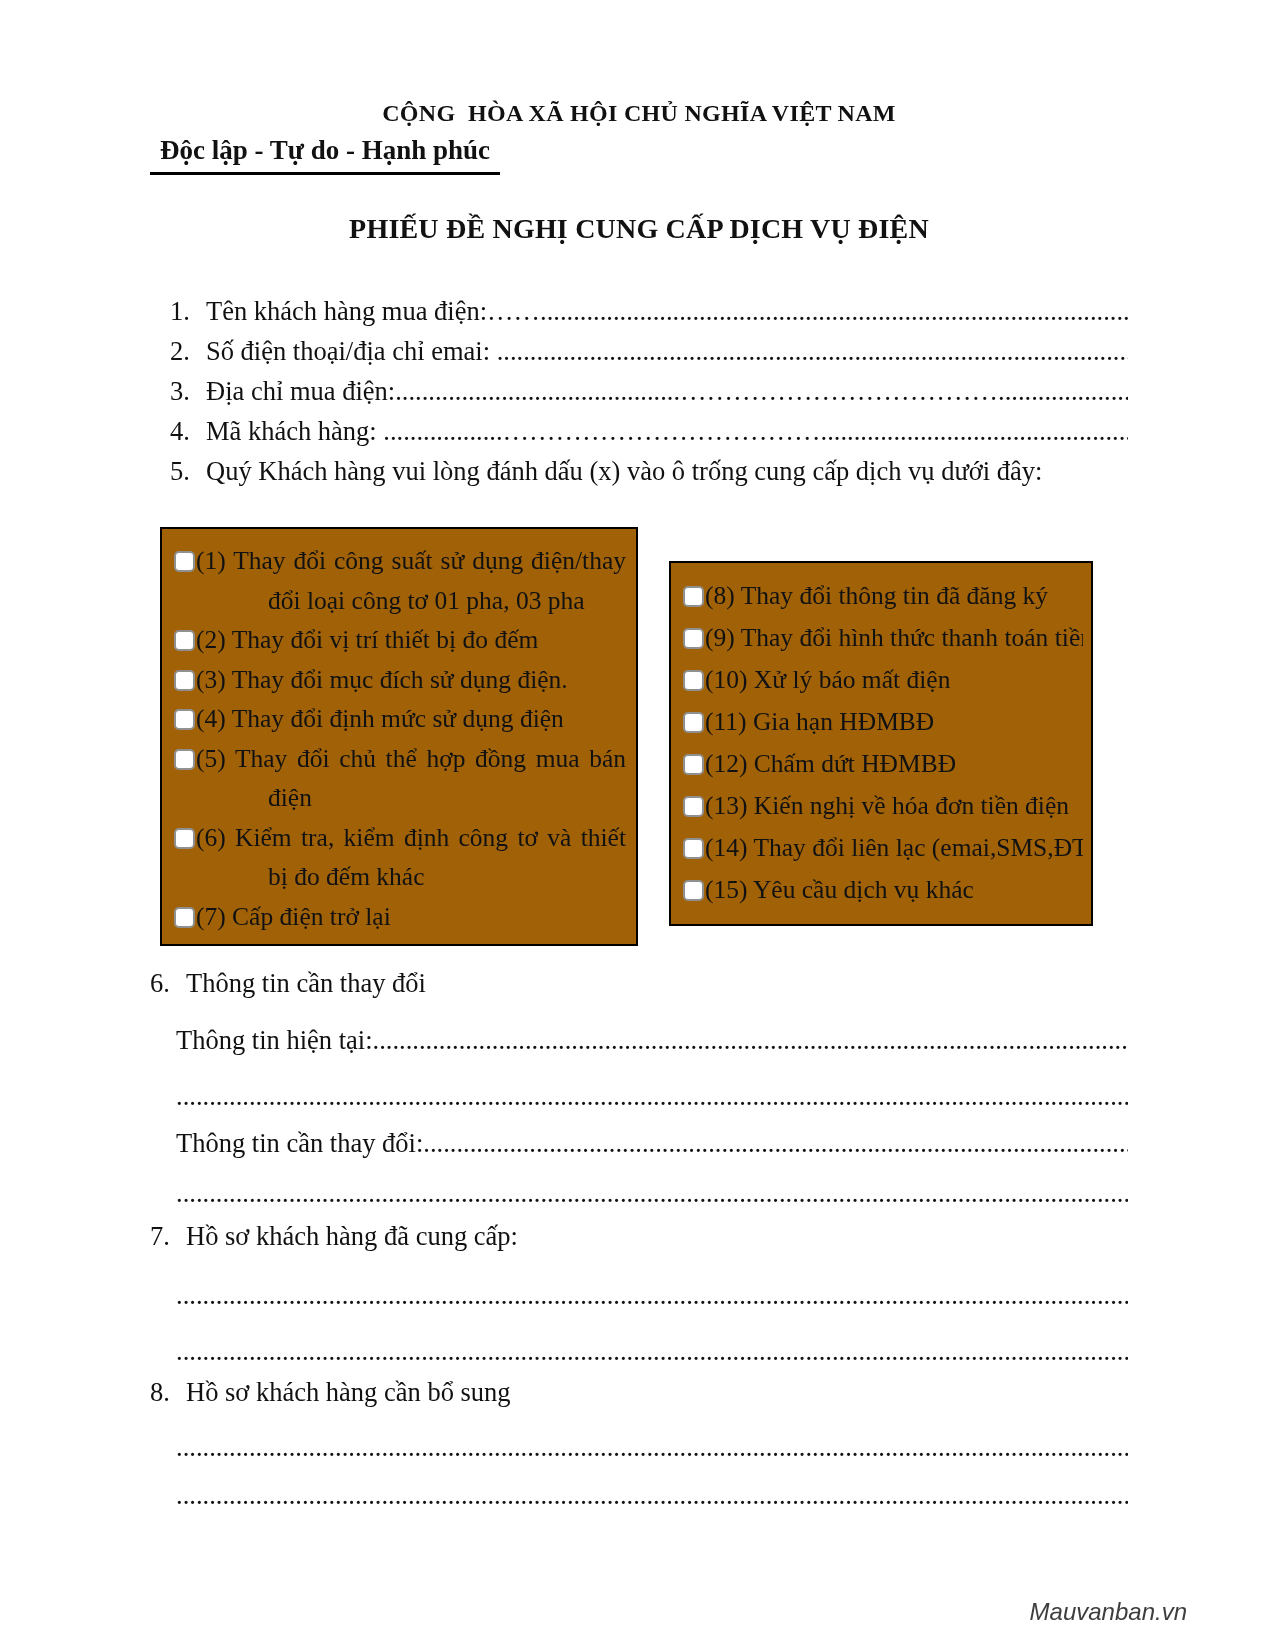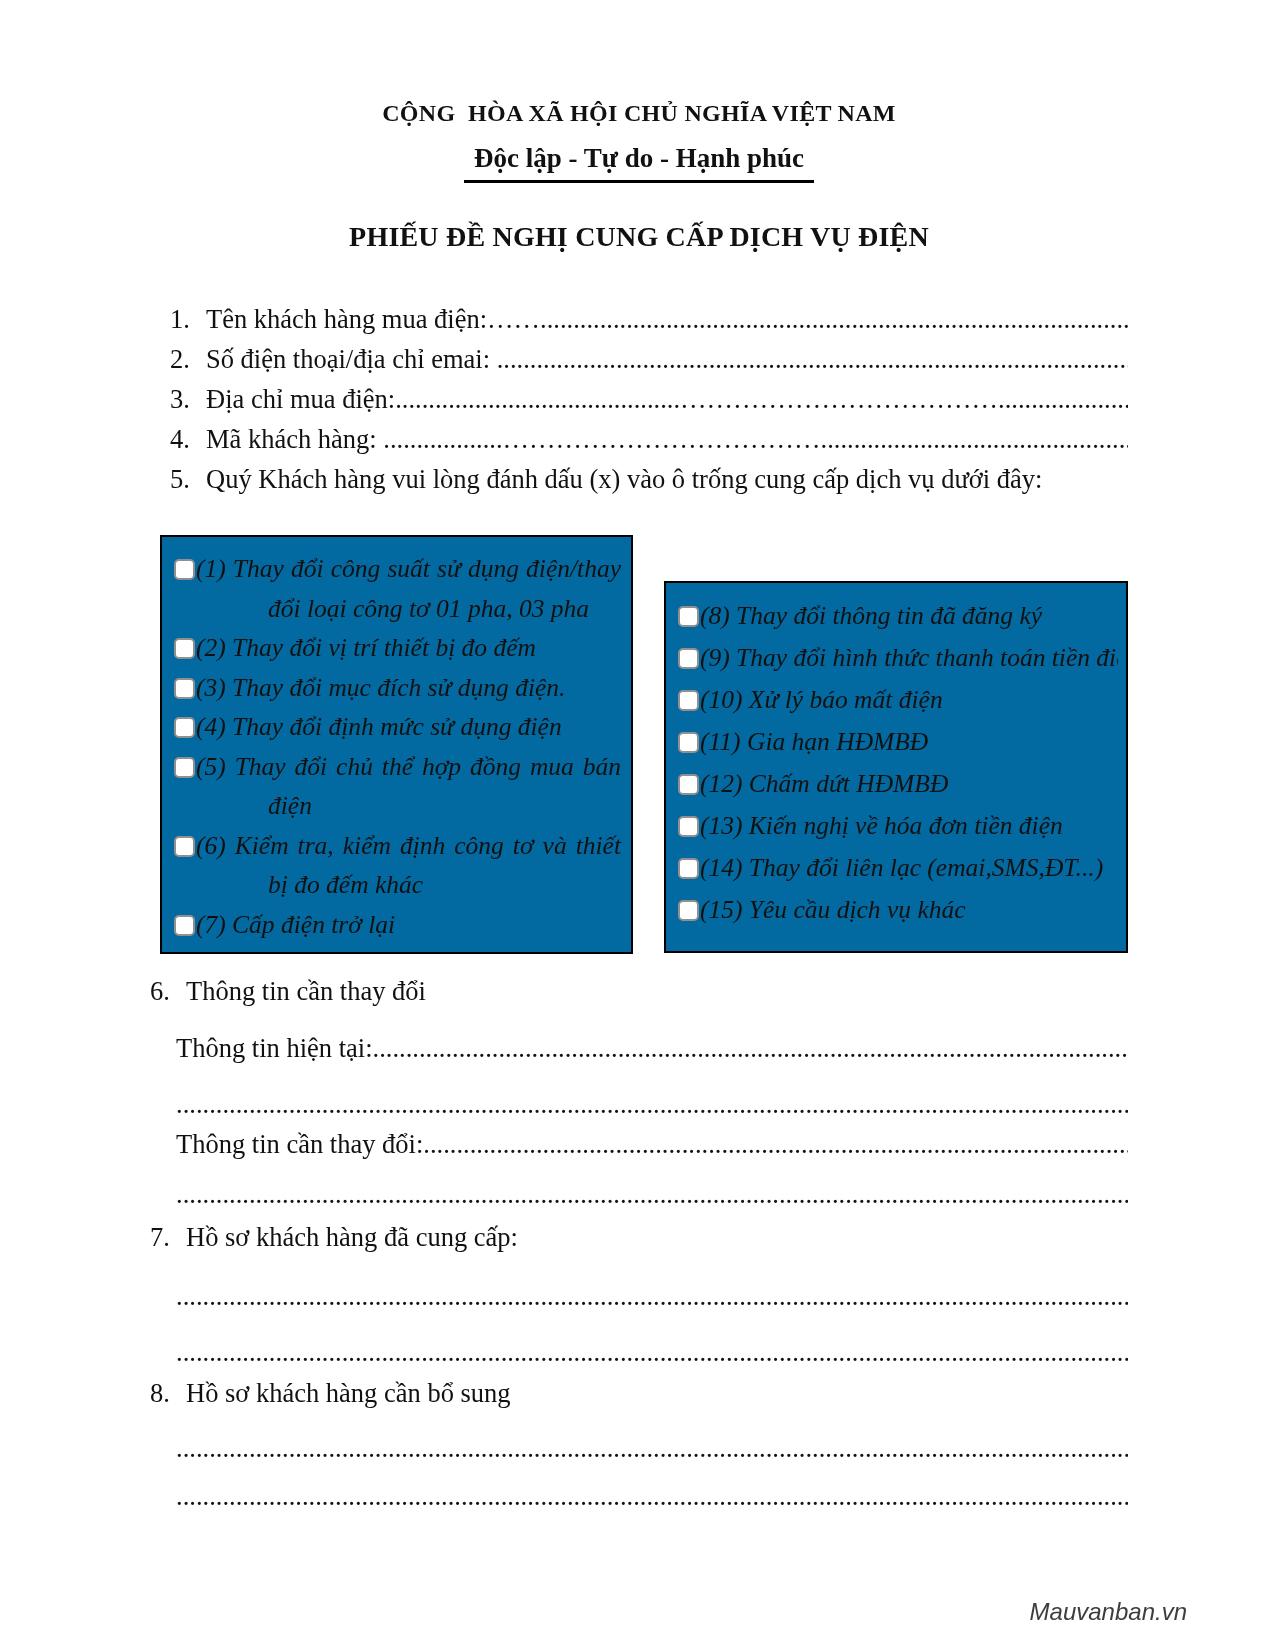--- a/index.html
+++ b/index.html
@@ -14,53 +14,53 @@
     width:1275px;height:1650px;
     background:#fff;
     overflow:hidden;
     color:var(--ink);
     font-family:"Liberation Serif","DejaVu Serif",serif;
   }
   .content{padding:100px 147px 0 150px;}
 
   
   .nat{font-size:24px;font-weight:bold;text-align:center;letter-spacing:.3px;white-space:pre-wrap;}
-  .motto-wrap{text-align:center;margin-top:16px;}
+  .motto-wrap{margin-top:8px;}
   .motto{display:inline-block;font-size:27px;font-weight:bold;padding:0 10px 6px;border-bottom:3px solid #000;}
   .ftitle{text-align:center;font-size:28px;font-weight:bold;margin-top:38px;letter-spacing:.2px;}
 
   
   .fields{margin-top:46px;margin-left:20px;}
   .frow{display:flex;font-size:26.5px;line-height:40px;}
   .fno{flex:none;width:36px;}
   .flabel{flex:none;white-space:pre;}
   .ffill{flex:1 1 auto;overflow:hidden;white-space:pre;}
 
   
   .boxes{display:flex;margin-top:36px;margin-left:10px;gap:31px;align-items:flex-start;}
-  .box{border:2px solid var(--box_border);box-sizing:border-box;background:#0369a1;font-style:italic;}
+  .box{border:2px solid var(--box_border);box-sizing:border-box;background:#a16207;}
   .box-left{width:478px;padding:12px 10px 8px 12px;}
-  .box-right{width:464px;padding:12px 8px 20px 12px;margin-top:46px;}
+  .box-right{width:424px;padding:12px 8px 13px 12px;margin-top:34px;}
   .svc{font-size:25.5px;line-height:39.5px;text-align:justify;padding-left:94px;text-indent:-94px;}
   .box-right .svc{padding-left:0;text-indent:0;text-align:left;white-space:nowrap;overflow:hidden;line-height:42px;}
   .cb{display:inline-block;width:21px;height:21px;border:2px solid var(--checkbox_border);
       border-radius:5px;box-sizing:border-box;vertical-align:-3px;margin-right:1px;background:#fff;}
 
   
   .sec{font-size:26.5px;}
   .sec-head{display:flex;line-height:42px;}
   .sno{flex:none;width:36px;}
   .sec-body{padding-left:26px;}
   .srow{display:flex;line-height:40px;overflow:hidden;}
   .sfill{flex:1 1 auto;overflow:hidden;white-space:pre;}
   .sline{line-height:40px;overflow:hidden;white-space:pre;}
   .slabel{flex:none;white-space:pre;}
 
   .sec6{margin-top:16px;}
-  .mt12{margin-top:16px;} .mt10{margin-top:10px;} .mt0{margin-top:0;}
+  .mt12{margin-top:16px;} .mt10{margin-top:10px;} .mt0{margin-top:7px;}
   .sec7{margin-top:2px;}
   .mt18{margin-top:18px;} .mt8{margin-top:8px;} .mt14{margin-top:14px;}
   .sec8{margin-top:0;}
 
   .watermark{
     position:absolute;top:1598px;right:88px;
     font-family:"Liberation Sans","DejaVu Sans",sans-serif;
     font-size:24px;color:var(--watermark);font-style:italic;
   }
 </style>

